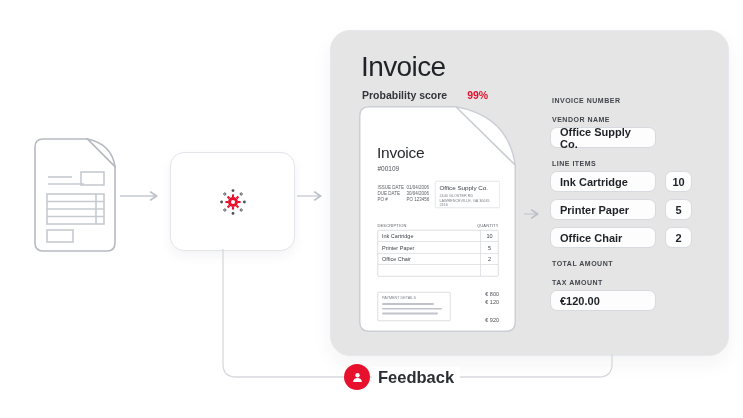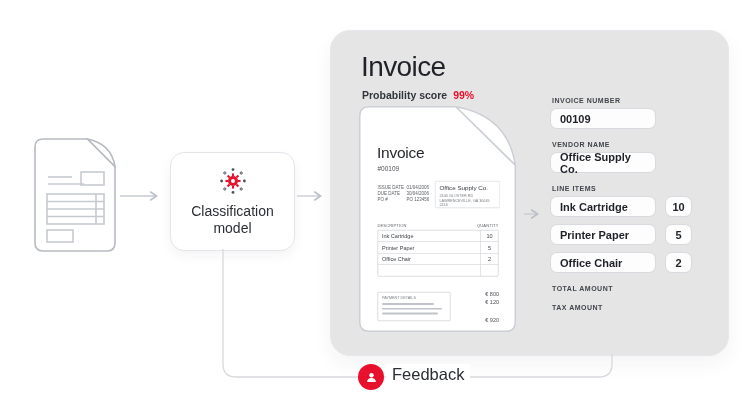--- a/index.html
+++ b/index.html
@@ -24,21 +24,21 @@
   #panel{
     position:absolute;left:330px;top:30px;width:397px;height:324px;z-index:1;
     background:#e5e5e5;border:1px solid #e5e8ec;border-radius:20px;
     box-shadow:0 8px 20px rgba(30,35,40,.05);
   }
   .panel-title{
     position:absolute;left:30px;top:20px;font-size:28px;font-weight:500;
     color:#1f2227;letter-spacing:-.6px;
   }
   .prob-row{position:absolute;left:31px;top:58px;font-size:10.5px;font-weight:700;color:#31353b;}
-  .prob-row .prob-value{color:#e8112d;margin-left:3px;}
+  .prob-row .prob-value{color:#e8112d;margin-left:17px;}
   
   .preview{position:absolute;left:28px;top:75px;width:157px;height:226px;}
   .preview svg.page-outline{position:absolute;left:0;top:0;}
   .page-inner{
     position:absolute;left:0;top:0;width:314px;height:452px;
     transform:scale(.5);transform-origin:0 0;color:#25282d;
   }
   .pv-title{position:absolute;left:36px;top:76px;font-size:31px;font-weight:500;letter-spacing:-.5px;}
   .pv-number{position:absolute;left:37px;top:118px;font-size:13px;color:#4c5056;}
   .pv-meta{position:absolute;left:37px;top:156px;font-size:9px;color:#5a5e64;line-height:12px;}
@@ -80,21 +80,21 @@
     background:#fdfdfe;display:flex;align-items:center;padding:0 9px;
     font-size:11px;font-weight:600;color:#1e2126;
   }
   .f-box.wide{width:106px;}
   .f-group{margin-bottom:12px;}
   .li-row{display:flex;margin-bottom:7px;}
   .li-row .f-box.qty{width:27px;margin-left:9px;justify-content:center;padding:0;}
   
   #connectors{position:absolute;left:0;top:0;z-index:3;pointer-events:none;}
   
-  #feedback{position:absolute;left:358px;top:364px;z-index:4;display:flex;align-items:flex-start;}
+  #feedback{position:absolute;left:344px;top:364px;z-index:4;display:flex;align-items:center;font-weight:bold;}
   .fb-icon{
     width:26px;height:26px;border-radius:50%;background:#e8112d;flex:0 0 auto;
     display:flex;align-items:center;justify-content:center;
   }
   .fb-label{font-size:16.5px;color:#2b2e33;background:#fff;padding:1px 6px;margin-left:2px;}
 </style>
 </head>
 <body>
 
 <svg id="doc-icon" viewBox="0 0 82 114" fill="none" xmlns="http://www.w3.org/2000/svg">
@@ -131,22 +131,20 @@
       <line x1="7.4" y1="15" x2="10" y2="15"></line>
       <line x1="20" y1="15" x2="22.6" y2="15"></line>
       <line x1="9.6" y1="9.6" x2="11.5" y2="11.5"></line>
       <line x1="18.5" y1="18.5" x2="20.4" y2="20.4"></line>
       <line x1="9.6" y1="20.4" x2="11.5" y2="18.5"></line>
       <line x1="18.5" y1="11.5" x2="20.4" y2="9.6"></line>
     </g>
     <circle cx="15" cy="15" r="5" fill="#e8112d"></circle>
     <circle cx="15" cy="15" r="2" fill="#ffffff"></circle>
   </svg>
-  <div class="model-label">Classification
-model</div>
 </div>
 
 <div id="panel">
   <div class="panel-title">Invoice</div>
   <div class="prob-row">
     <span>Probability score</span>
     <span class="prob-value">99%</span>
   </div>
 
   <div class="preview">
@@ -212,21 +210,20 @@
         <div>€ 800</div>
         <div>€ 120</div>
         <div class="tot-final">€ 920</div>
       </div>
     </div>
   </div>
 
   <div class="fields">
     <div class="f-group">
       <div class="f-label">INVOICE NUMBER</div>
-      <div class="f-box wide">00109</div>
     </div>
     <div class="f-group">
       <div class="f-label">VENDOR NAME</div>
       <div class="f-box wide">Office Supply Co.</div>
     </div>
     <div class="f-group">
       <div class="f-label">LINE ITEMS</div>
       <div class="li-row">
         <div class="f-box wide">Ink Cartridge</div>
         <div class="f-box qty">10</div>
@@ -238,20 +235,21 @@
       <div class="li-row">
         <div class="f-box wide">Office Chair</div>
         <div class="f-box qty">2</div>
       </div>
     </div>
     <div class="f-group">
       <div class="f-label">TOTAL AMOUNT</div>
     </div>
     <div class="f-group">
       <div class="f-label">TAX AMOUNT</div>
+      <div class="f-box wide">€120.00</div>
     </div>
   </div>
 </div>
 
 <svg id="connectors" width="743" height="418" viewBox="0 0 743 418">
   <defs>
     <marker id="chev" viewBox="0 0 10 10" refX="6.5" refY="5" markerWidth="9" markerHeight="9" orient="auto">
       <path d="M1.5 1.2 L7 5 L1.5 8.8" fill="none" stroke="#b9bec6" stroke-width="1.4"></path>
     </marker>
   </defs>

